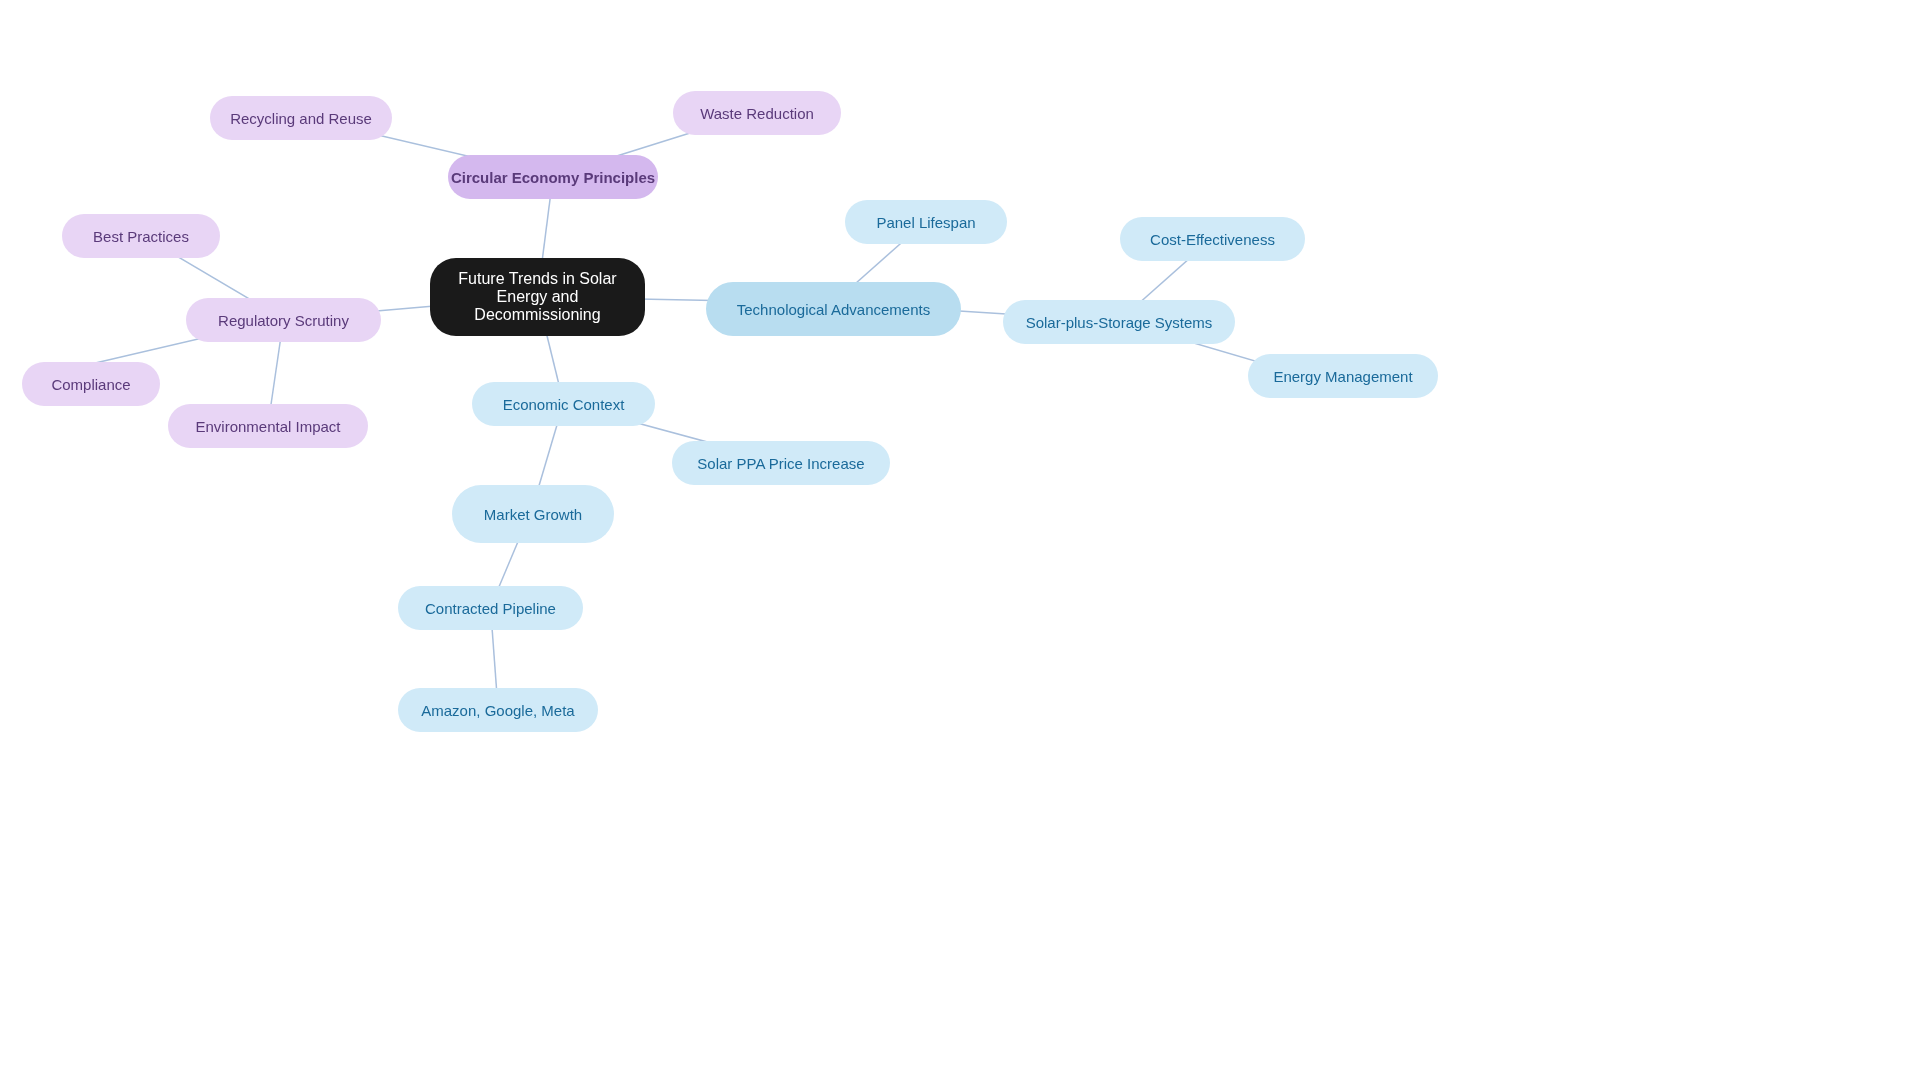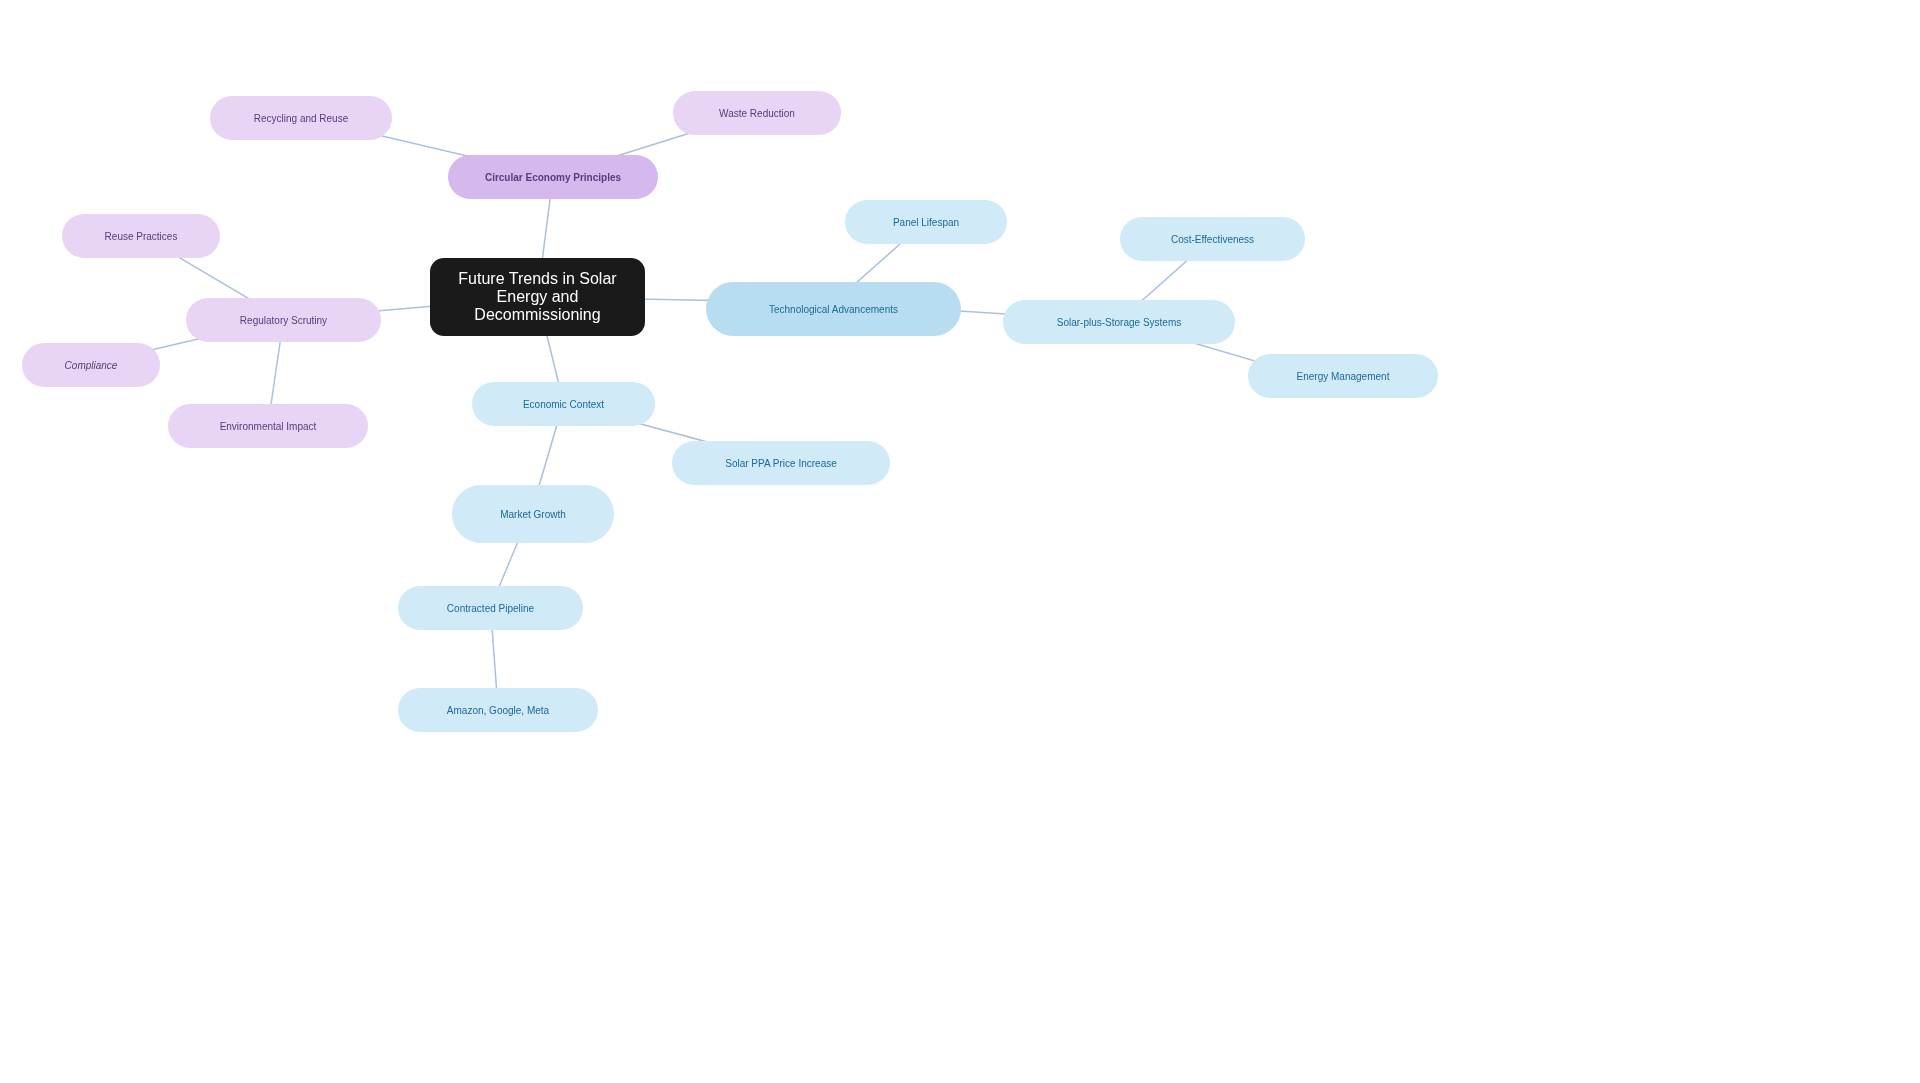--- a/index.html
+++ b/index.html
@@ -18,31 +18,31 @@
       height: 1083px;
       pointer-events: none;
     }
     .node {
       position: absolute;
       border-radius: 30px;
       display: flex;
       align-items: center;
       justify-content: center;
       text-align: left;
-      font-size: 10px;
+      font-size: 15px;
       padding: 22px 18px;
       cursor: default;
       white-space: nowrap;
     }
     .node-center {
       background: #1a1a1a;
       color: #ffffff;
       font-size: 16px;
       font-weight: 500;
-      border-radius: 14px;
+      border-radius: 26px;
       white-space: normal;
       text-align: center;
       width: 210px;
       padding: 18px 6px;
     }
     .node-purple-light {
       background: #e8d5f5;
       color: #5a3a7a;
       border: none;
     }
@@ -88,23 +88,23 @@
 <div class="node node-center" style="left:430px; top:258px; width:215px; height:78px;">Future Trends in Solar Energy and Decommissioning</div>
 
 <div class="node node-purple-mid" style="left:448px; top:155px; width:210px; height:42px;font-weight:bold;">Circular Economy Principles</div>
 
 <div class="node node-purple-light" style="left:210px; top:96px; width:182px; height:42px;">Recycling and Reuse</div>
 
 <div class="node node-purple-light" style="left:673px; top:91px; width:168px; height:42px;">Waste Reduction</div>
 
 <div class="node node-purple-light" style="left:186px; top:298px; width:195px; height:42px;">Regulatory Scrutiny</div>
 
-<div class="node node-purple-light" style="left:62px; top:214px; width:158px; height:42px;">Reuse Practices</div>
+<div class="node node-purple-light" style="left:62px; top:214px; width:158px; height:42px;">Best Practices</div>
 
-<div class="node node-purple-light" style="left:22px; top:343px; width:138px; height:38px;font-style:italic;">Compliance</div>
+<div class="node node-purple-light" style="left:22px; top:362px; width:138px; height:38px;">Compliance</div>
 
 <div class="node node-purple-light" style="left:168px; top:404px; width:200px; height:42px;">Environmental Impact</div>
 
 <div class="node node-blue-mid" style="left:706px; top:282px; width:255px; height:54px;">Technological Advancements</div>
 
 <div class="node node-blue-light" style="left:845px; top:200px; width:162px; height:42px;">Panel Lifespan</div>
 
 <div class="node node-blue-light" style="left:1120px; top:217px; width:185px; height:42px;">Cost-Effectiveness</div>
 
 <div class="node node-blue-light" style="left:1003px; top:300px; width:232px; height:42px;">Solar-plus-Storage Systems</div>

